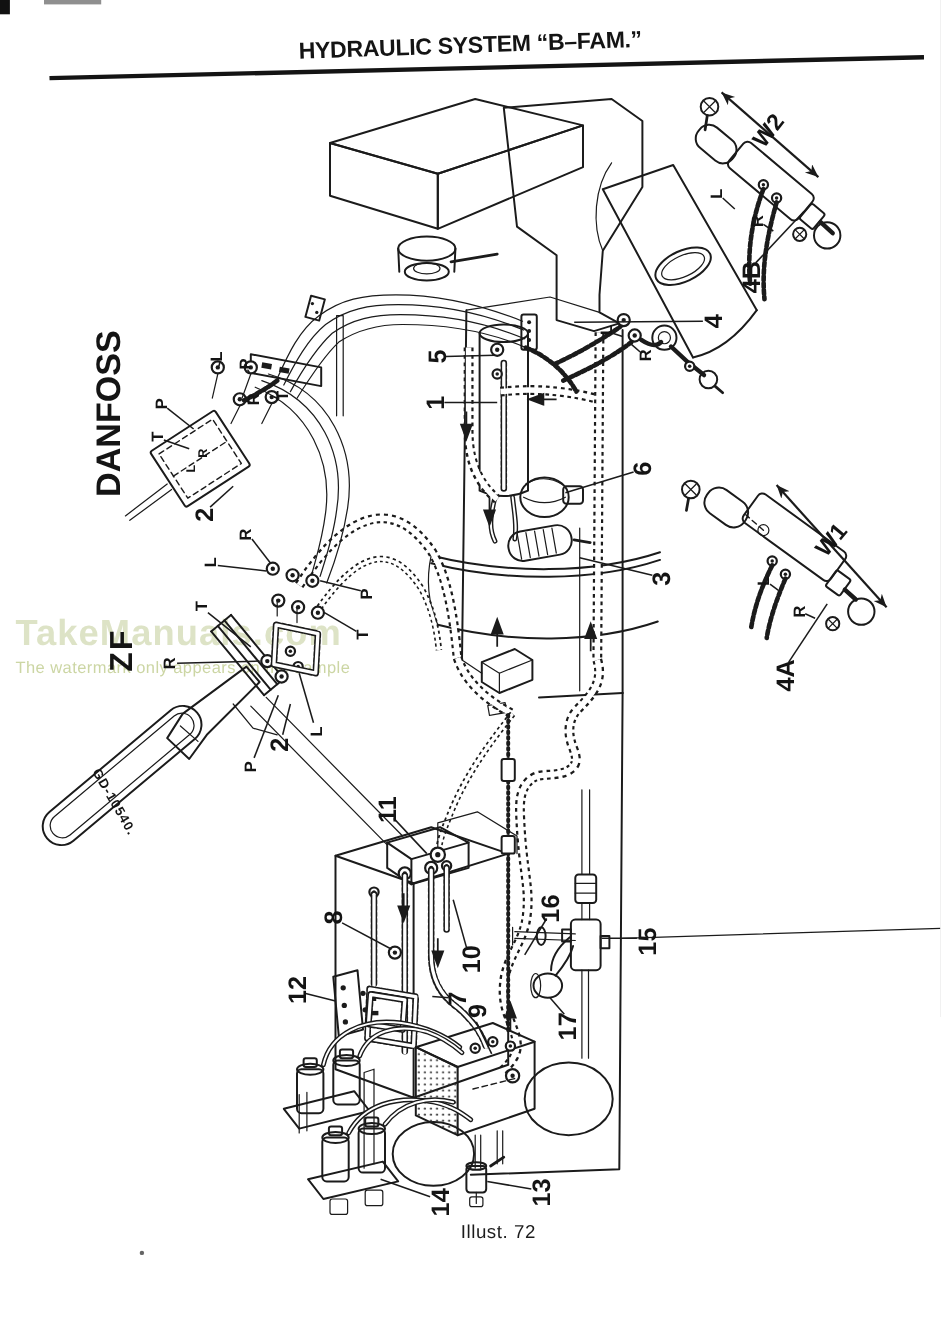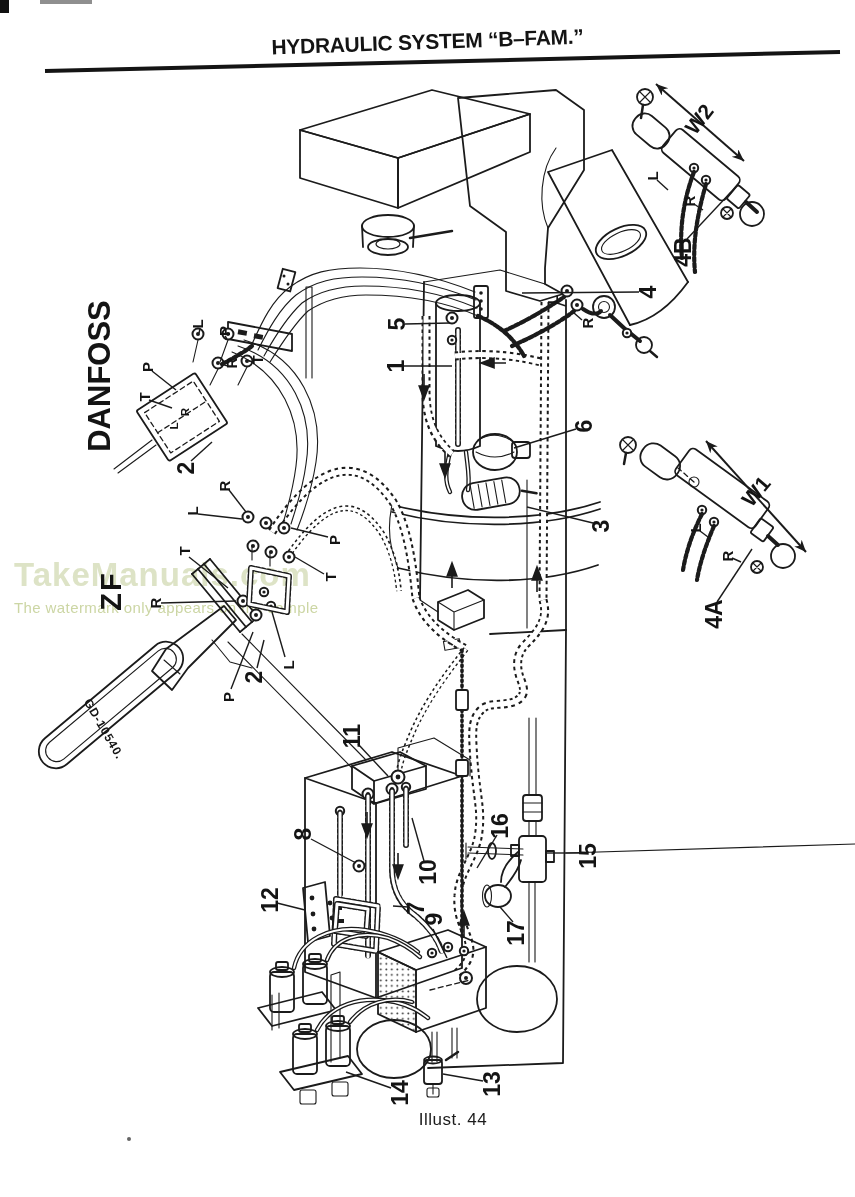--- a/index.html
+++ b/index.html
@@ -483,14 +483,14 @@
         <path d="M-14 0 L-2 0 M-2 -4.8 L11 0 L-2 4.8 Z" transform="translate(445 466) rotate(90)" fill="#1b1b1b" stroke="#1b1b1b" stroke-width="1.6"></path>
         <path d="M-14 0 L-2 0 M-2 -4.8 L11 0 L-2 4.8 Z" transform="translate(452 574) rotate(-90)" fill="#1b1b1b" stroke="#1b1b1b" stroke-width="1.6"></path>
         <path d="M-14 0 L-2 0 M-2 -4.8 L11 0 L-2 4.8 Z" transform="translate(537 578) rotate(-90)" fill="#1b1b1b" stroke="#1b1b1b" stroke-width="1.6"></path>
         <path d="M-14 0 L-2 0 M-2 -4.8 L11 0 L-2 4.8 Z" transform="translate(367 826) rotate(90)" fill="#1b1b1b" stroke="#1b1b1b" stroke-width="1.6"></path>
         <path d="M-14 0 L-2 0 M-2 -4.8 L11 0 L-2 4.8 Z" transform="translate(398 867) rotate(90)" fill="#1b1b1b" stroke="#1b1b1b" stroke-width="1.6"></path>
         <path d="M-14 0 L-2 0 M-2 -4.8 L11 0 L-2 4.8 Z" transform="translate(464 923) rotate(-90)" fill="#1b1b1b" stroke="#1b1b1b" stroke-width="1.6"></path>
       </g>
   </svg>
 
   <div class="title">HYDRAULIC SYSTEM “B–FAM.”</div>
-  <div class="caption">Illust. 44</div>
+  <div class="caption">Illust. 72</div>
 </div>
 
 </body></html>

